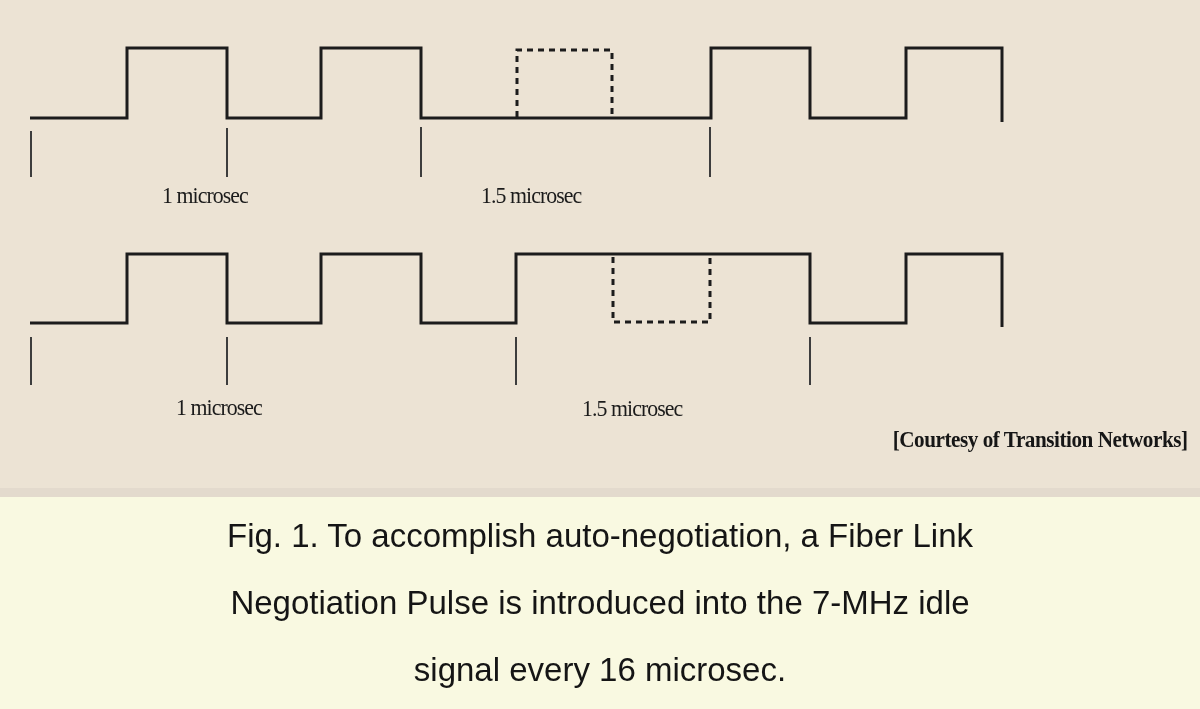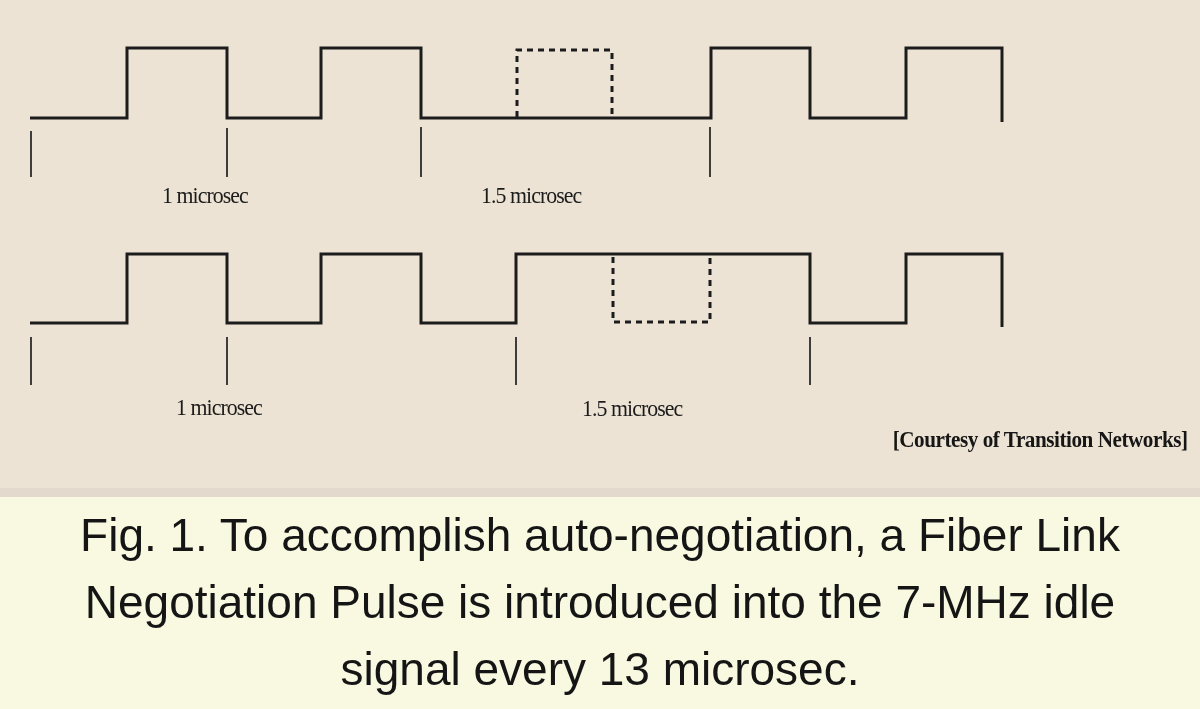--- a/index.html
+++ b/index.html
@@ -39,21 +39,21 @@
     transform-origin:right center;
     white-space:nowrap;
     filter:blur(0.5px);
   }
   .caption{
     position:absolute;
     left:0;top:497px;width:1200px;height:212px;
     background:#f9f9e1;
     text-align:center;
     font-family:"Liberation Sans", sans-serif;
-    font-size:46px;
+    font-size:33px;
     line-height:67px;
     padding-top:5px;
     box-sizing:border-box;
     color:#151515;
   }
   .caption .cap-line{white-space:nowrap;}
 </style>
 </head>
 <body>
 
@@ -89,16 +89,16 @@
   <span class="dim-label" style="left:176px;top:395px;">1 microsec</span>
   <span class="dim-label" style="left:582px;top:396px;">1.5 microsec</span>
 
   <span class="credit">[Courtesy of Transition Networks]</span>
 
   <div class="boundary-band"></div>
 
   <div class="caption">
     <div class="cap-line">Fig. 1. To accomplish auto-negotiation, a Fiber Link</div>
     <div class="cap-line">Negotiation Pulse is introduced into the 7-MHz idle</div>
-    <div class="cap-line">signal every 13 microsec.</div>
+    <div class="cap-line">signal every 16 microsec.</div>
   </div>
 
 </div>
 
 </body></html>

